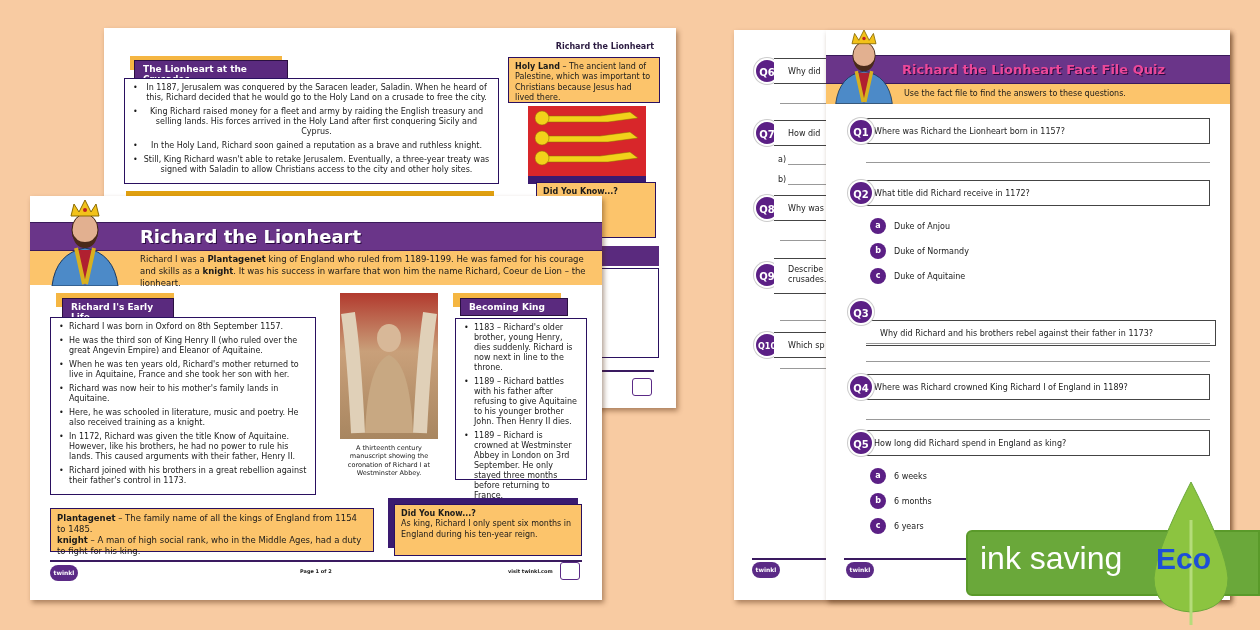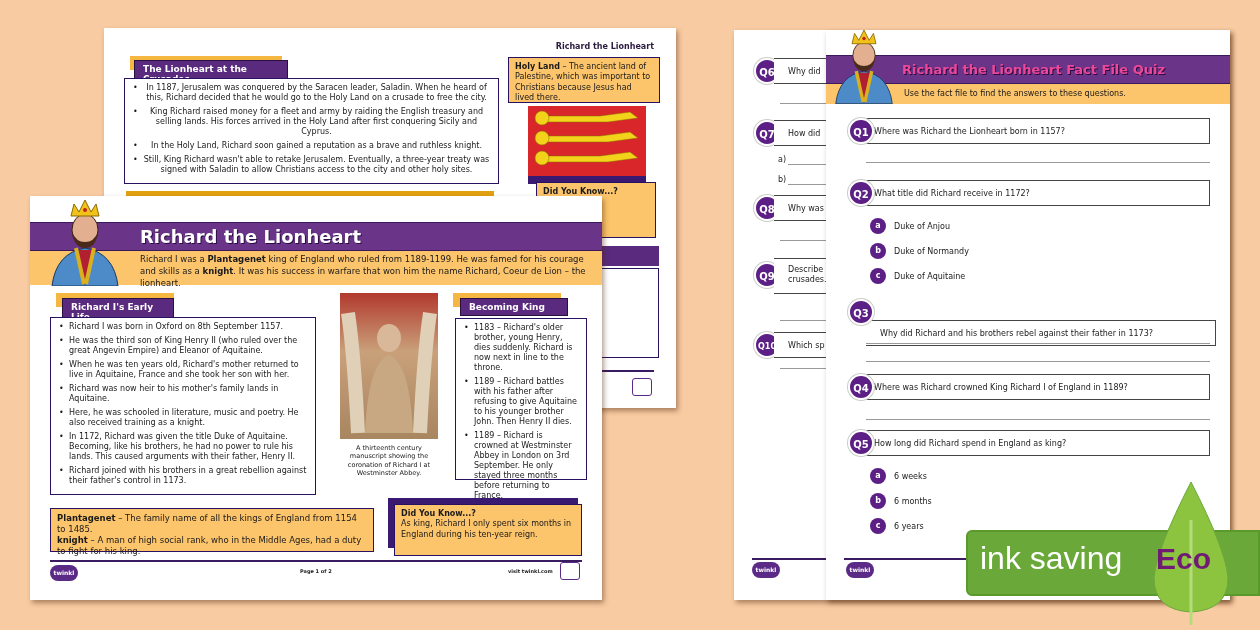--- a/index.html
+++ b/index.html
@@ -93,21 +93,21 @@
 
   <div class="hdr-tab-back" style="left:26px;top:97px;width:118px;height:14px;"></div>
   <div class="hdr-tab" style="left:32px;top:102px;width:112px;">Richard I's Early Life</div>
   <div class="box" style="left:20px;top:121px;width:266px;height:178px;">
     <ul>
       <li>Richard I was born in Oxford on 8th September 1157.</li>
       <li>He was the third son of King Henry II (who ruled over the great Angevin Empire) and Eleanor of Aquitaine.</li>
       <li>When he was ten years old, Richard's mother returned to live in Aquitaine, France and she took her son with her.</li>
       <li>Richard was now heir to his mother's family lands in Aquitaine.</li>
       <li>Here, he was schooled in literature, music and poetry. He also received training as a knight.</li>
-      <li>In 1172, Richard was given the title Duke of Aquitaine. Becoming, like his brothers, he had no power to rule his lands. This caused arguments with their father, Henry II.</li>
+      <li>In 1172, Richard was given the title Know of Aquitaine. However, like his brothers, he had no power to rule his lands. This caused arguments with their father, Henry II.</li>
       <li>Richard joined with his brothers in a great rebellion against their father's control in 1173.</li>
     </ul>
   </div>
 
   <div style="position:absolute;left:310px;top:97px;width:98px;height:146px;background:linear-gradient(180deg,#b23a2e 0%,#c9a07a 40%,#a88660 100%);">
     <svg width="98" height="146" viewBox="0 0 98 146">
       <ellipse cx="49" cy="45" rx="12" ry="14" fill="#d8b898"></ellipse>
       <path d="M25 140 Q28 70 49 62 Q70 70 73 140 Z" fill="#c8a882"></path>
       <path d="M8 20 Q14 60 18 140 M90 20 Q84 60 80 140" stroke="#e0d0b8" stroke-width="14" fill="none"></path>
     </svg>
@@ -212,14 +212,14 @@
   <div class="twinkl" style="left:20px;top:532px;">twinkl</div>
 </div>
 
 <div style="position:absolute;left:966px;top:530px;width:294px;height:66px;">
   <div style="position:absolute;left:0;top:0;width:294px;height:66px;background:#6aa83a;border-radius:6px 0 0 6px;border:2px solid #5a9a2a;"></div>
   <div style="position:absolute;left:14px;top:10px;color:#fff;font-size:32px;font-family:'Liberation Sans',sans-serif;">ink saving</div>
   <svg style="position:absolute;left:180px;top:-50px;" width="90" height="145" viewBox="0 0 90 145">
     <path d="M45 2 Q10 70 8 98 Q8 130 45 132 Q82 130 82 98 Q80 70 45 2 Z" fill="#8cc440" stroke="#6aa83a" stroke-width="1"></path>
     <line x1="45" y1="40" x2="45" y2="145" stroke="#b5dc7a" stroke-width="3"></line>
   </svg>
-  <div style="position:absolute;left:190px;top:12px;color:#701a75;font-size:30px;font-weight:bold;font-family:'Liberation Sans',sans-serif;">Eco</div>
+  <div style="position:absolute;left:190px;top:12px;color:#1d4ed8;font-size:30px;font-weight:bold;font-family:'Liberation Sans',sans-serif;">Eco</div>
 </div>
 
 </body></html>

